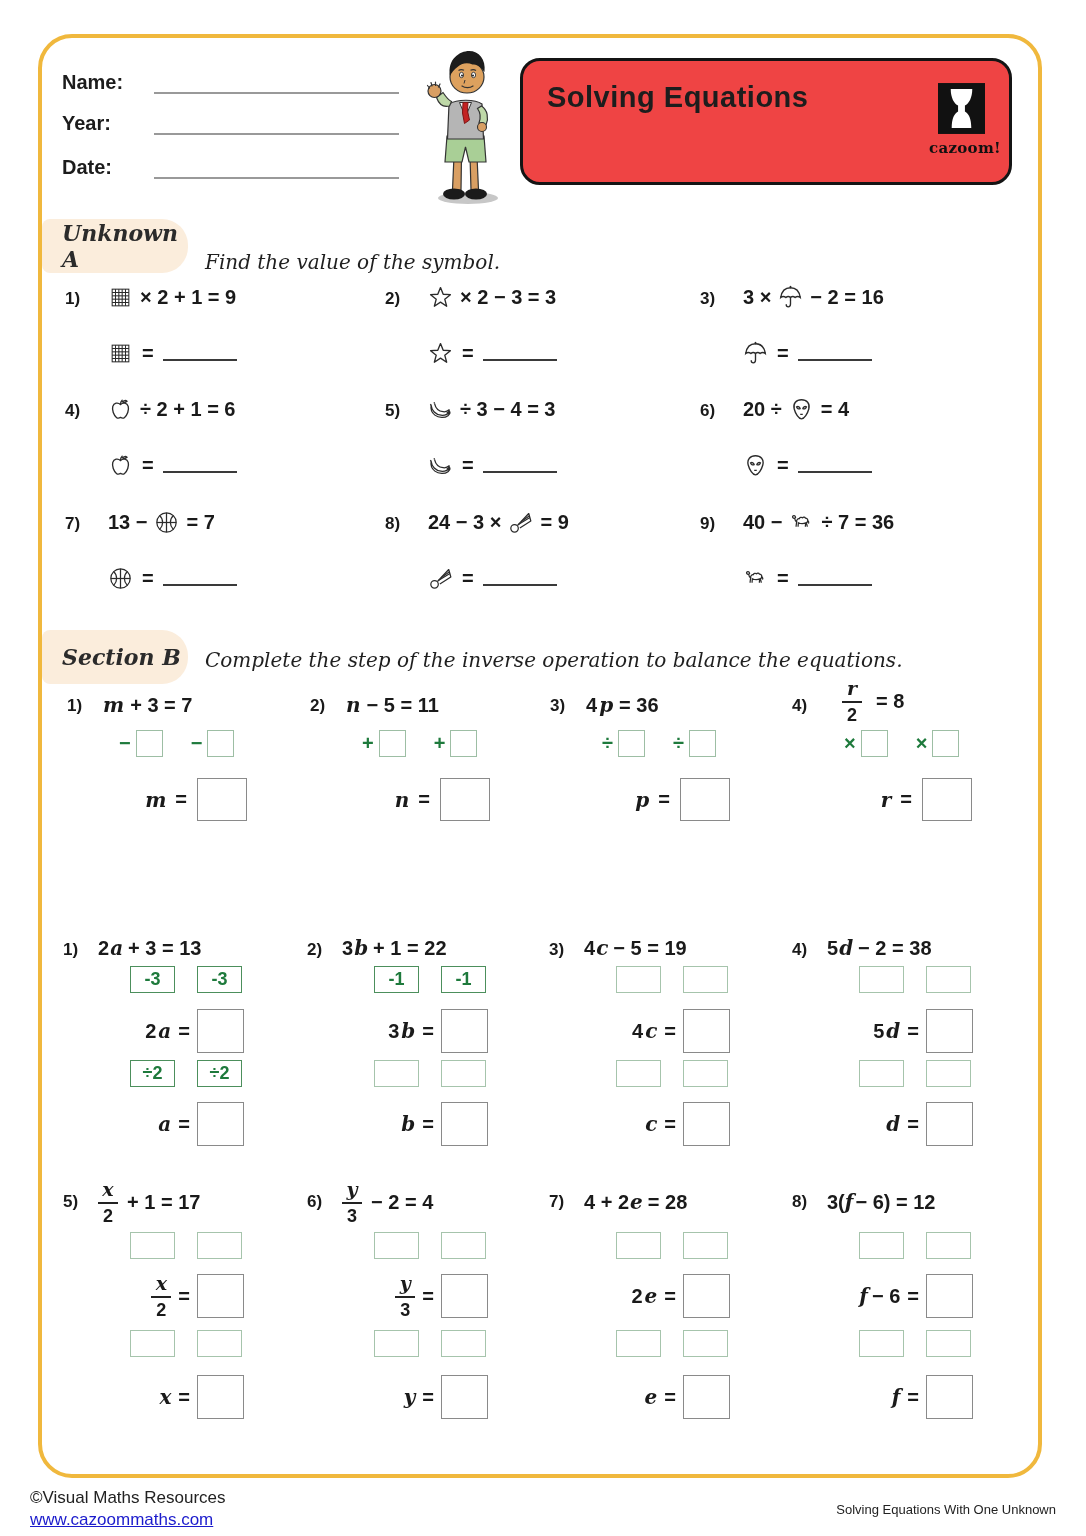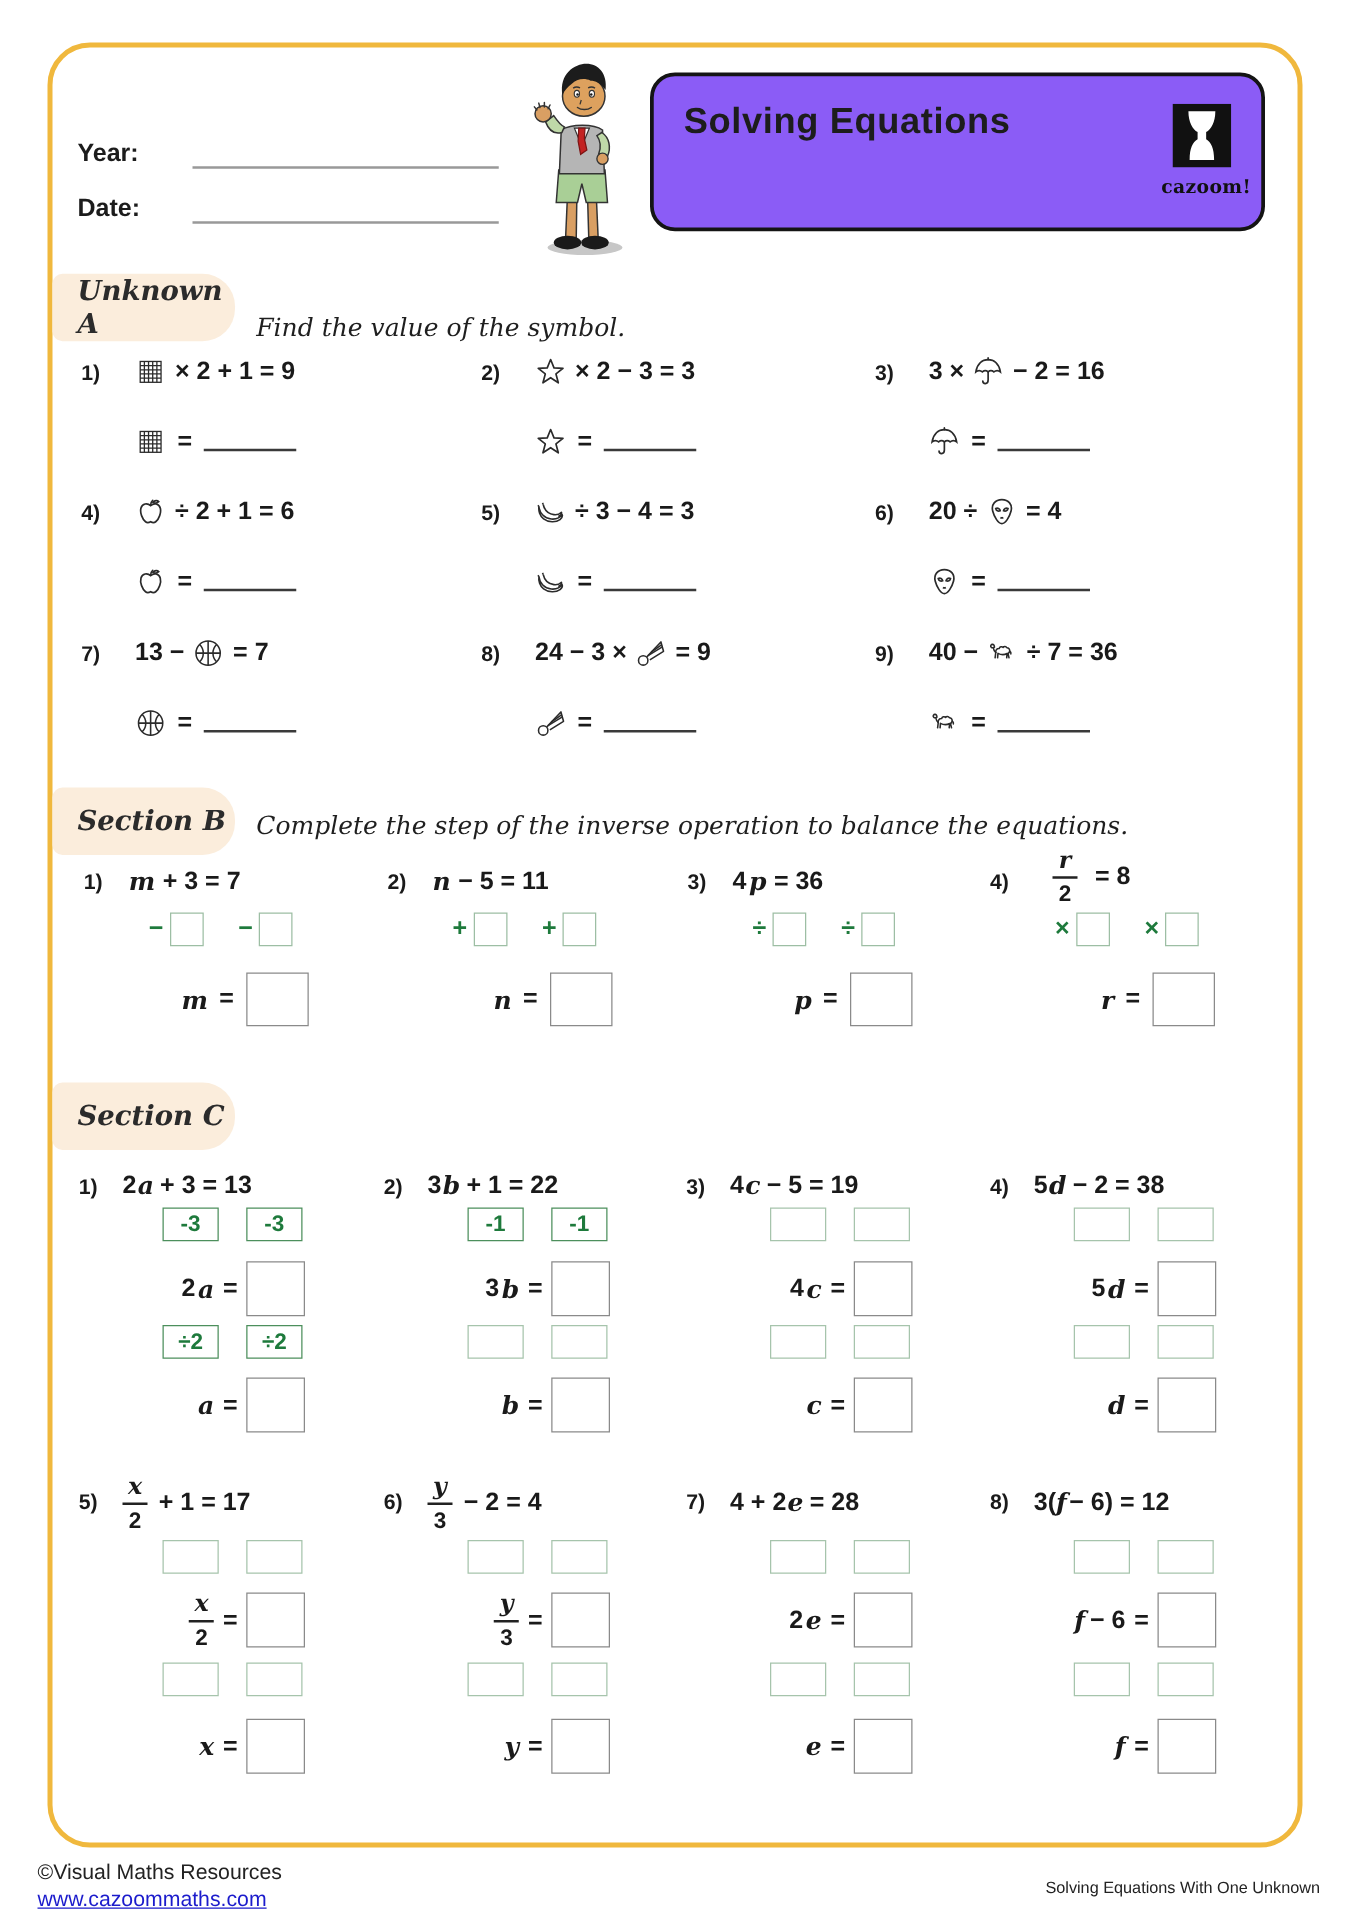--- a/index.html
+++ b/index.html
@@ -10,21 +10,21 @@
            border:4px solid #F0B83D; border-radius:34px; }
 
   
   .hdr-row { position:absolute; left:62px; display:flex; align-items:flex-end; }
   .hdr-label { font-size:20px; font-weight:bold; color:#1c1c1c; width:72px; }
   .hdr-line { display:inline-block; width:245px; border-bottom:2px solid #999; height:24px; margin-left:20px; }
 
   .boy { position:absolute; left:416px; top:46px; }
 
   .titlebox { position:absolute; left:520px; top:58px; width:492px; height:127px;
-              background:#8b5cf6; border:3px solid #141414; border-radius:20px; }
+              background:#ef4444; border:3px solid #141414; border-radius:20px; }
   .titletext { position:absolute; left:24px; top:18px; font-size:29px; line-height:37px;
                font-weight:bold; letter-spacing:.5px; color:#1d1d1d; }
   .logo { position:absolute; right:16px; top:22px; width:64px; text-align:center; }
   .logo-caption { font-family:"DejaVu Serif",serif; font-weight:bold; font-size:15px;
                   color:#111; margin-top:1px; letter-spacing:.3px; }
 
   
   .pill { position:absolute; left:42px; width:146px; height:54px; background:#FBEDDC;
           border-radius:8px 26px 26px 8px; display:flex; align-items:center; padding-left:20px;
           font-family:"DejaVu Serif",serif; font-style:italic; font-weight:bold;
@@ -145,20 +145,24 @@
       <path d="M7.3 11.5 C7 9.6 8.3 8.2 9.9 8.4 C10.3 7 12 6.6 13 7.6 C13.6 6.6 15.2 6.7 15.8 7.8 C17.2 7.8 18.2 9 18 10.4 C17.9 11.3 17.4 11.9 16.7 12.3"></path>
       <path d="M7.3 11.5 L6.8 15.6 M8.7 15.6 L9 12.2 C11.2 13.3 14.2 13.3 16 12.3 L15.7 15.6 M17.5 15.6 L16.7 12.3"></path>
       <path d="M18 10.4 C18.8 10.9 19.1 11.8 18.9 12.6"></path>
     </g>
   </defs>
 </svg>
 
 <div id="page">
   <div class="frame"></div>
 
+  <div class="hdr-row" style="top:70px;">
+    <span class="hdr-label">Name:</span>
+    <span class="hdr-line"></span>
+  </div>
   <div class="hdr-row" style="top:111px;">
     <span class="hdr-label">Year:</span>
     <span class="hdr-line"></span>
   </div>
   <div class="hdr-row" style="top:155px;">
     <span class="hdr-label">Date:</span>
     <span class="hdr-line"></span>
   </div>
 
   <svg class="boy" width="96" height="160" viewBox="0 0 96 160">
@@ -461,21 +465,20 @@
     </div>
     <div class="b-ans">
       <div class="lbl">
           <span class="mvar">r</span>
           <span class="sans">=</span>
         </div>
       <div class="abox"></div>
     </div>
   </div>
 
-  <div class="pill" style="top:866px;">Section C</div>
 
   <div class="c-prob r1" style="left:58px;top:936px;height:215px;">
     <span class="pnum" style="left:5px;top:4px;">1)</span>
     <div class="c-eq">
       <span class="sans">2</span>
       <span class="mvar" style="margin-left:-4px;">a</span>
       <span class="sans">+ 3 = 13</span>
     </div>
     <div class="cbox filled cb1 step1">-3</div>
     <div class="cbox filled cb2 step1">-3</div>

